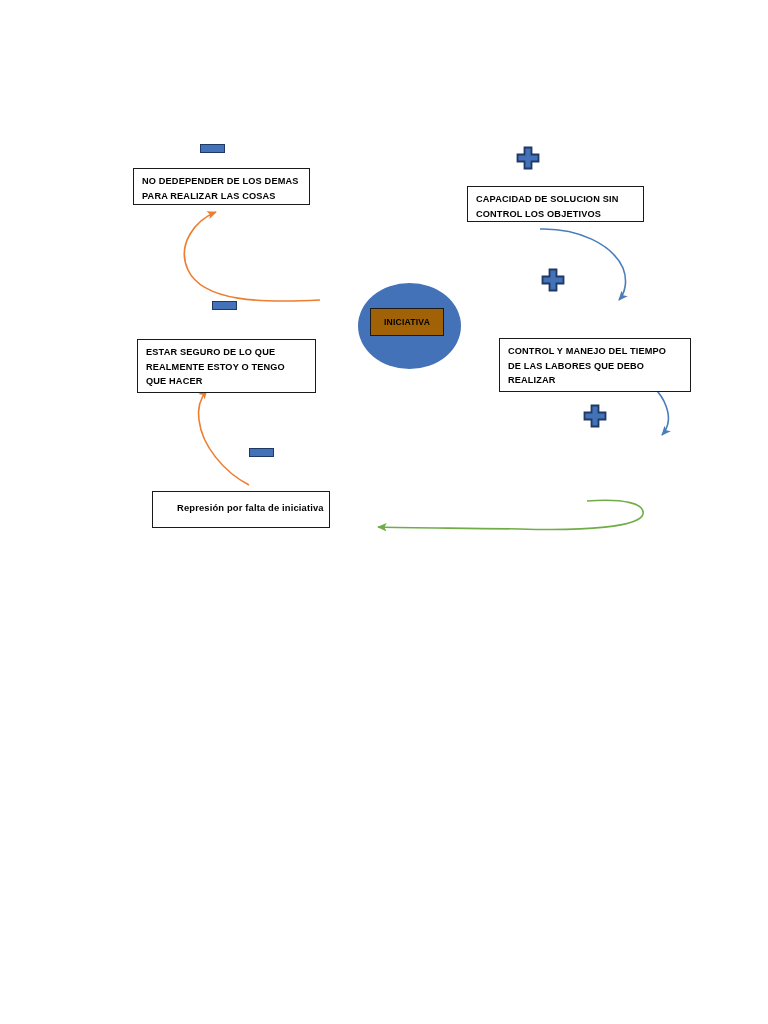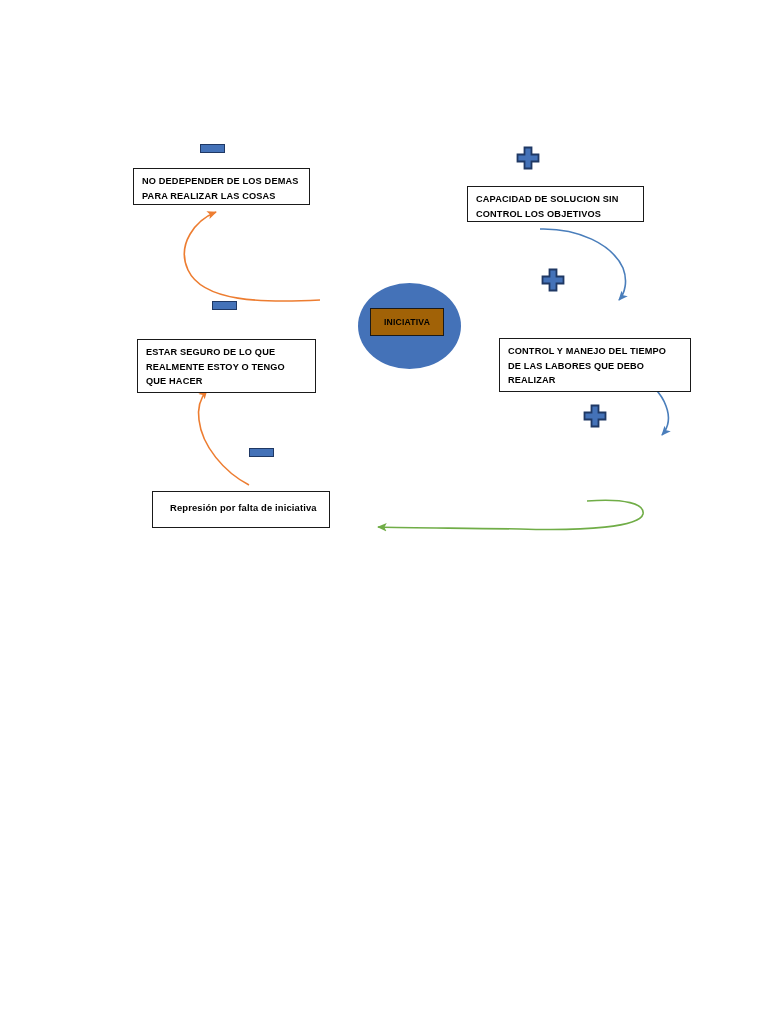--- a/index.html
+++ b/index.html
@@ -42,21 +42,21 @@
     left: 133px; top: 168px; width: 177px; height: 37px;
   }
   #box-estar-seguro {
     left: 137px; top: 339px; width: 179px; height: 54px;
   }
   #box-represion {
     left: 152px; top: 491px; width: 178px; height: 37px;
     font-size: 9.4px;
     font-weight: bold;
     padding-top: 9px;
-    padding-left: 17px;
+    padding-left: 24px;
   }
 
   
   #box-capacidad {
     left: 467px; top: 186px; width: 177px; height: 36px;
   }
   #box-control {
     left: 499px; top: 290px; width: 192px; height: 54px; margin-top: 48px;
   }
   #box-desarrollo {

